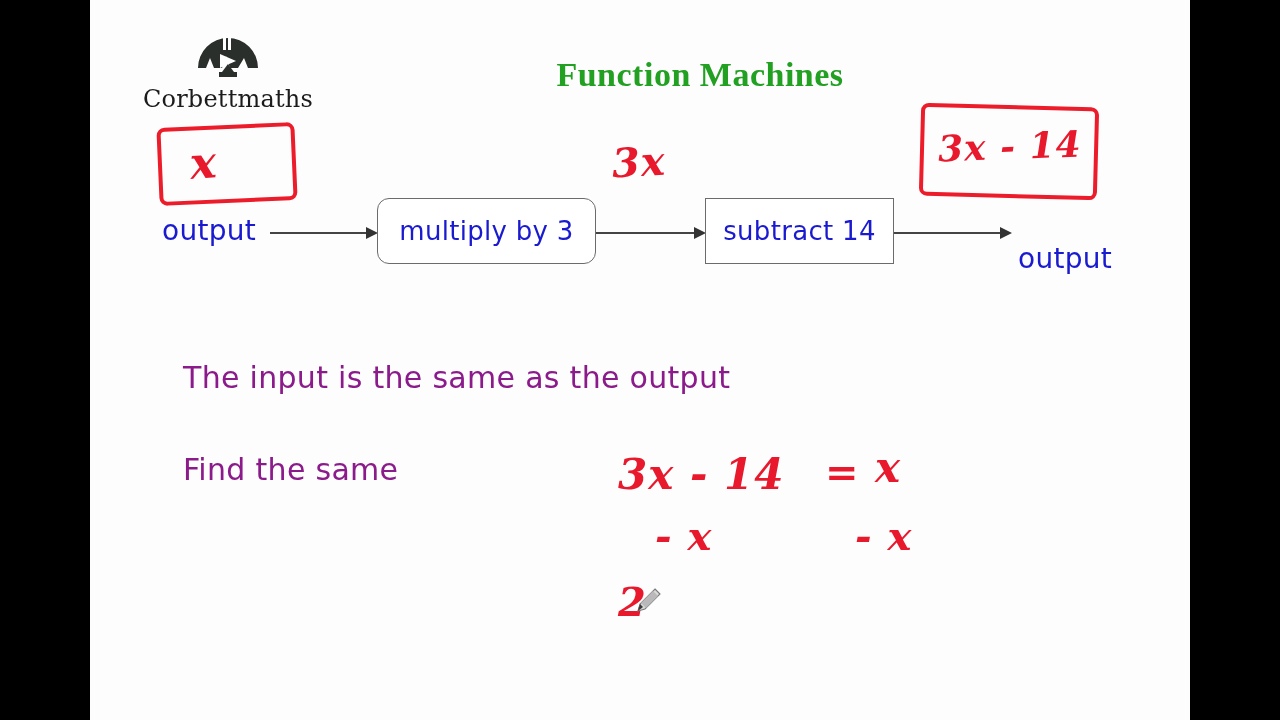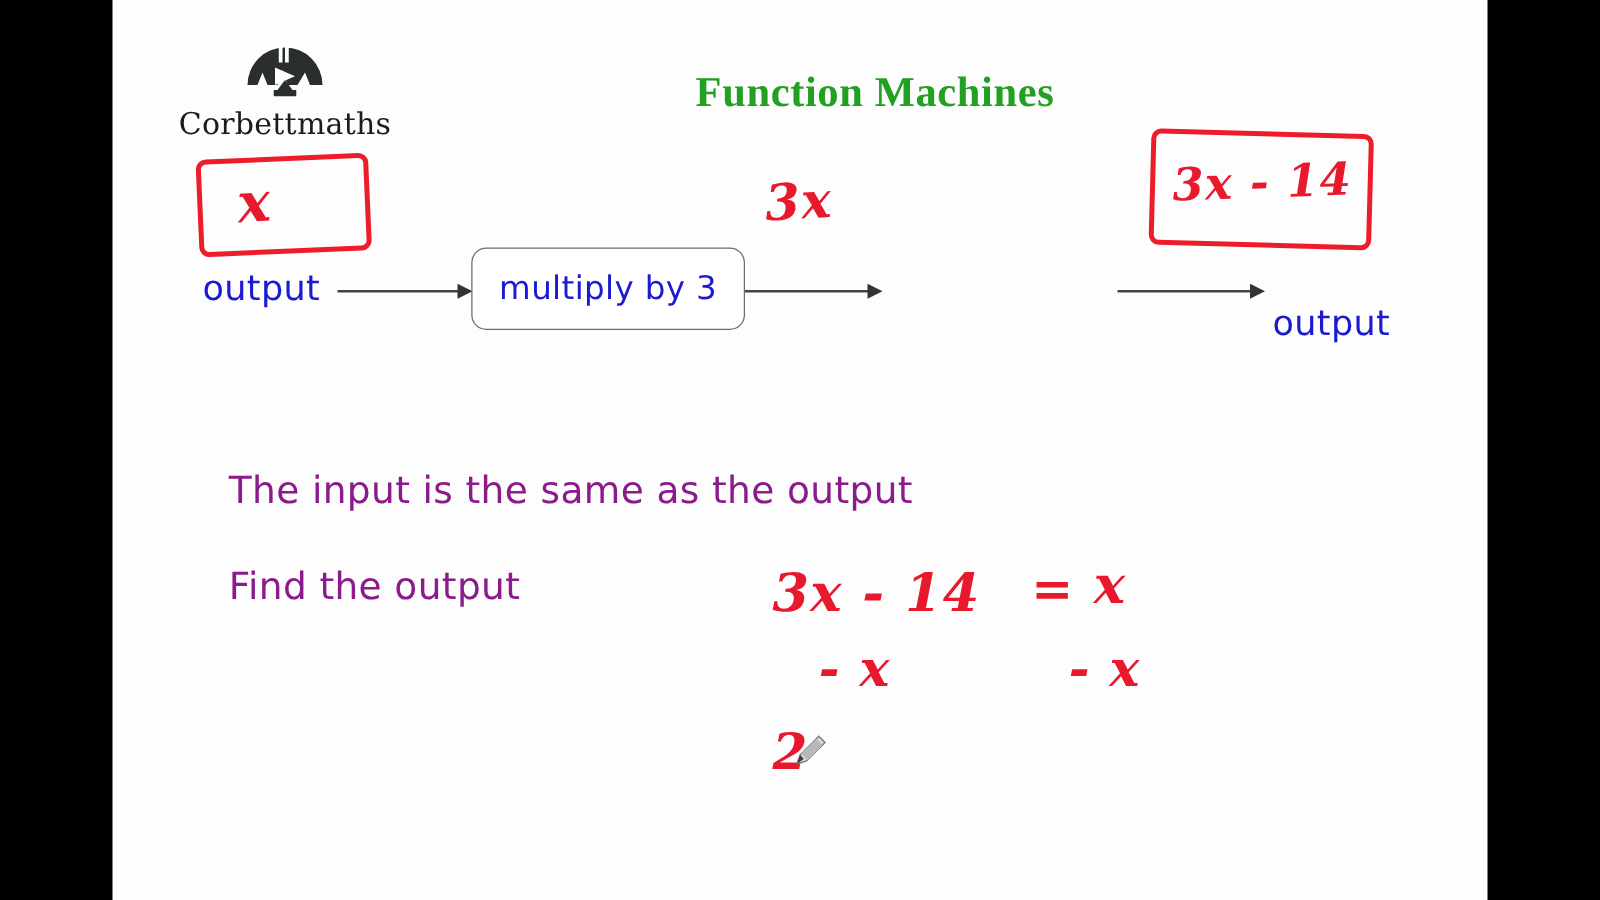--- a/index.html
+++ b/index.html
@@ -171,21 +171,21 @@
 
   
   .statement {
     position: absolute;
     color: #8b1a8b;
     font-family: "DejaVu Sans", sans-serif;
     font-size: 30px;
     letter-spacing: .3px;
     white-space: nowrap;
   }
-  #statement-1 { left: 93px; top: 375px; }
+  #statement-1 { left: 93px; top: 360px; }
   #statement-2 { left: 93px; top: 452px; }
 
   
   #work-line-1 {
     position: absolute;
     left: 528px; top: 450px;
     font-size: 42px;
   }
   #work-eq {
     position: absolute;
@@ -257,33 +257,34 @@
     </div>
 
     <div class="machine-box" id="box-multiply">multiply by 3</div>
 
     <div class="arrow" id="arrow-2">
       <div class="shaft"></div>
       <div class="head"></div>
     </div>
     <div class="hand" id="hand-3x">3x</div>
 
+    <div class="machine-box" id="box-subtract">subtract 14</div>
 
     <div class="arrow" id="arrow-3">
       <div class="shaft"></div>
       <div class="head"></div>
     </div>
 
     <div class="hand-box" id="handbox-output"></div>
     <div class="hand" id="hand-3x-14">3x - 14</div>
 
     <div class="io-label" id="label-output">output</div>
 
     <div class="statement" id="statement-1">The input is the same as the output</div>
-    <div class="statement" id="statement-2">Find the output</div>
+    <div class="statement" id="statement-2">Find the same</div>
 
     <div class="hand" id="work-line-1">3x - 14</div>
     <div class="hand" id="work-eq">=</div>
     <div class="hand" id="work-rhs-x">x</div>
     <div class="hand" id="work-line-2-left">- x</div>
     <div class="hand" id="work-line-2-right">- x</div>
     <div class="hand" id="work-line-3">2</div>
 
     <svg id="pen-cursor" viewBox="0 0 30 30">
       <path d="M22 3 L27 8 L12 23 L5 25 L7 18 Z" fill="#d8d8d8" stroke="#7a7a7a" stroke-width="1.1"></path>

